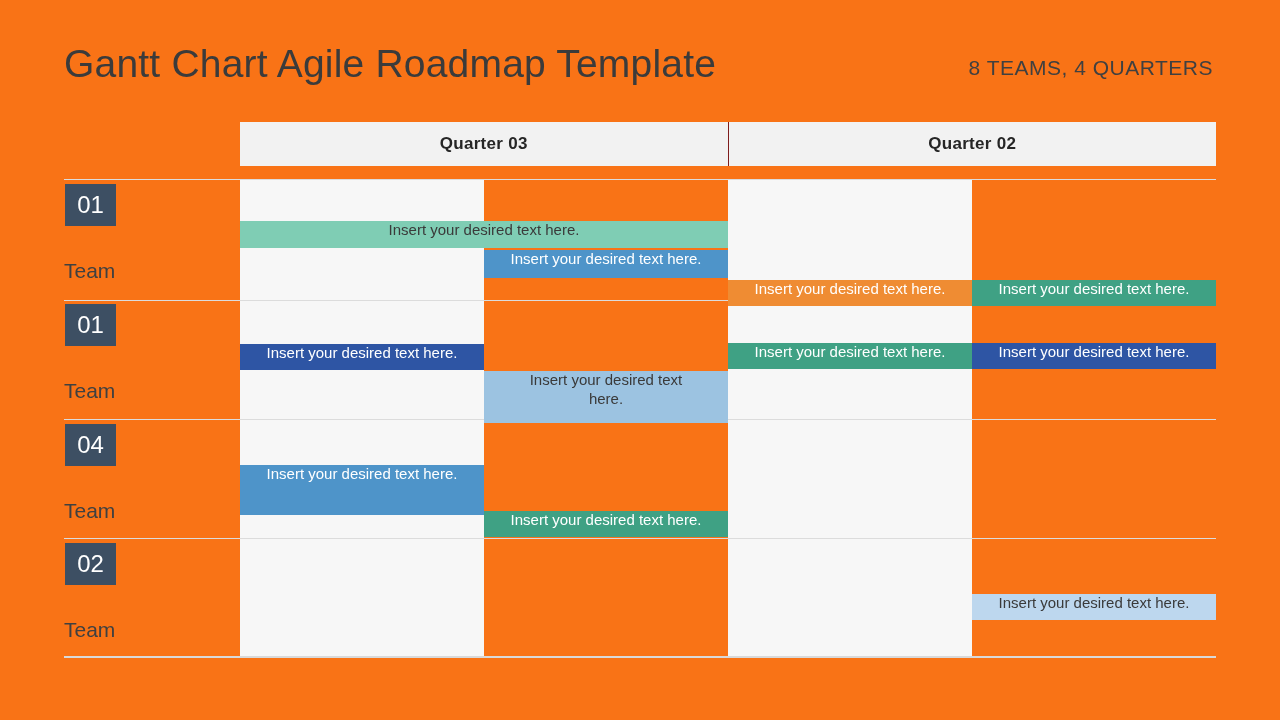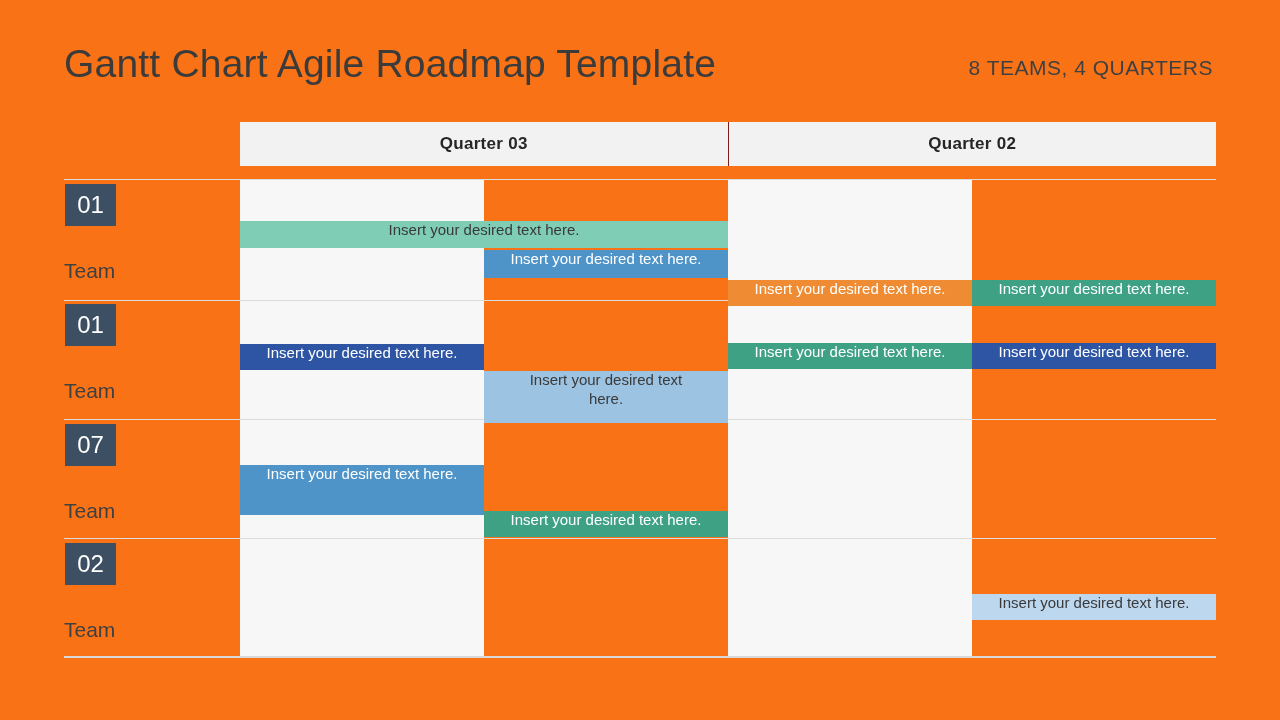--- a/index.html
+++ b/index.html
@@ -78,21 +78,21 @@
     <div class="team-name">Team</div>
   </div>
   <div class="team-block" style="top:300px">
     <div class="badge">
       <span>01</span>
     </div>
     <div class="team-name">Team</div>
   </div>
   <div class="team-block" style="top:420px">
     <div class="badge">
-      <span>07</span>
+      <span>04</span>
     </div>
     <div class="team-name">Team</div>
   </div>
   <div class="team-block" style="top:539px">
     <div class="badge">
       <span>02</span>
     </div>
     <div class="team-name">Team</div>
   </div>
 

